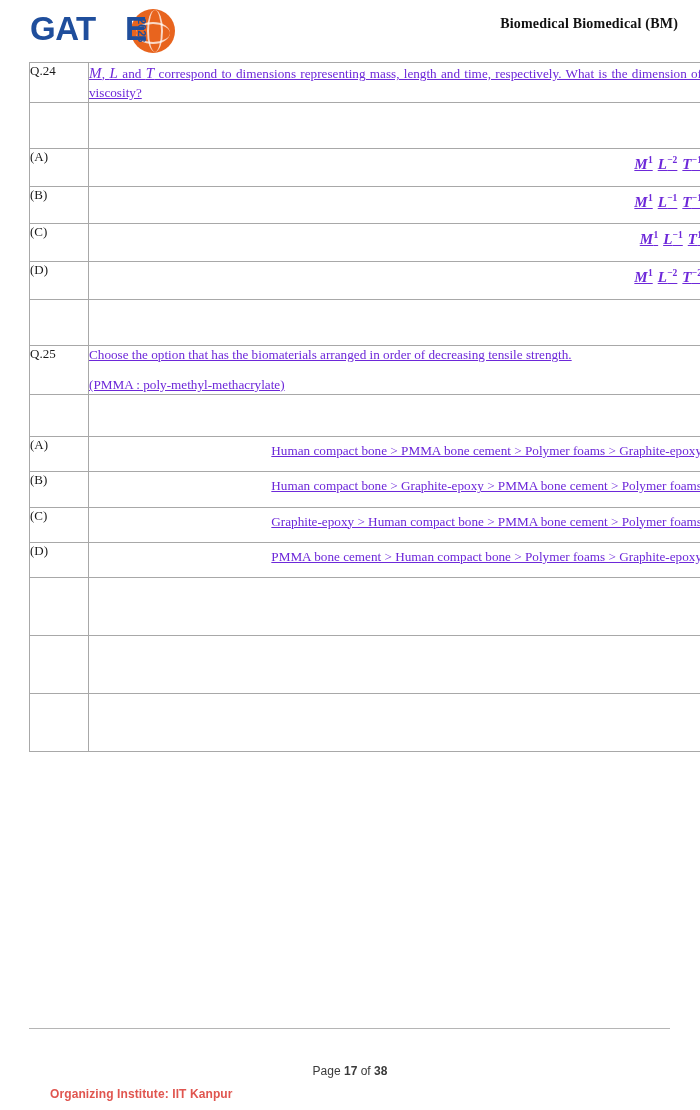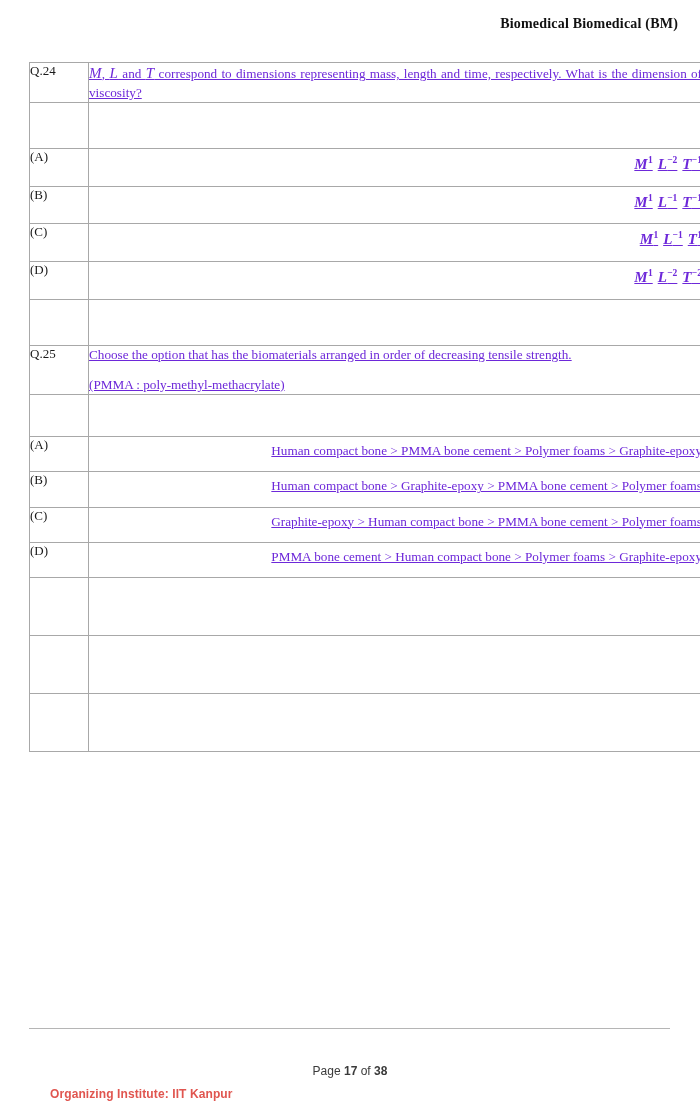--- a/index.html
+++ b/index.html
@@ -182,20 +182,26 @@
     font-weight: bold;
     color: #e0554f;
     letter-spacing: .1px;
     margin-left: 20px;
   }
 </style>
 </head>
 <body>
 
 <div class="header">
+  <div class="logo">
+    <span class="logo-text">GAT</span>
+    <span class="logo-globe"></span>
+    <span class="logo-e">E</span>
+    <span class="logo-year">2023</span>
+  </div>
   <div class="paper-title">Biomedical Biomedical (BM)</div>
 </div>
 
 <table class="qtable">
   <colgroup>
       <col class="col-label">
       <col>
     </colgroup>
   <tbody>
 

